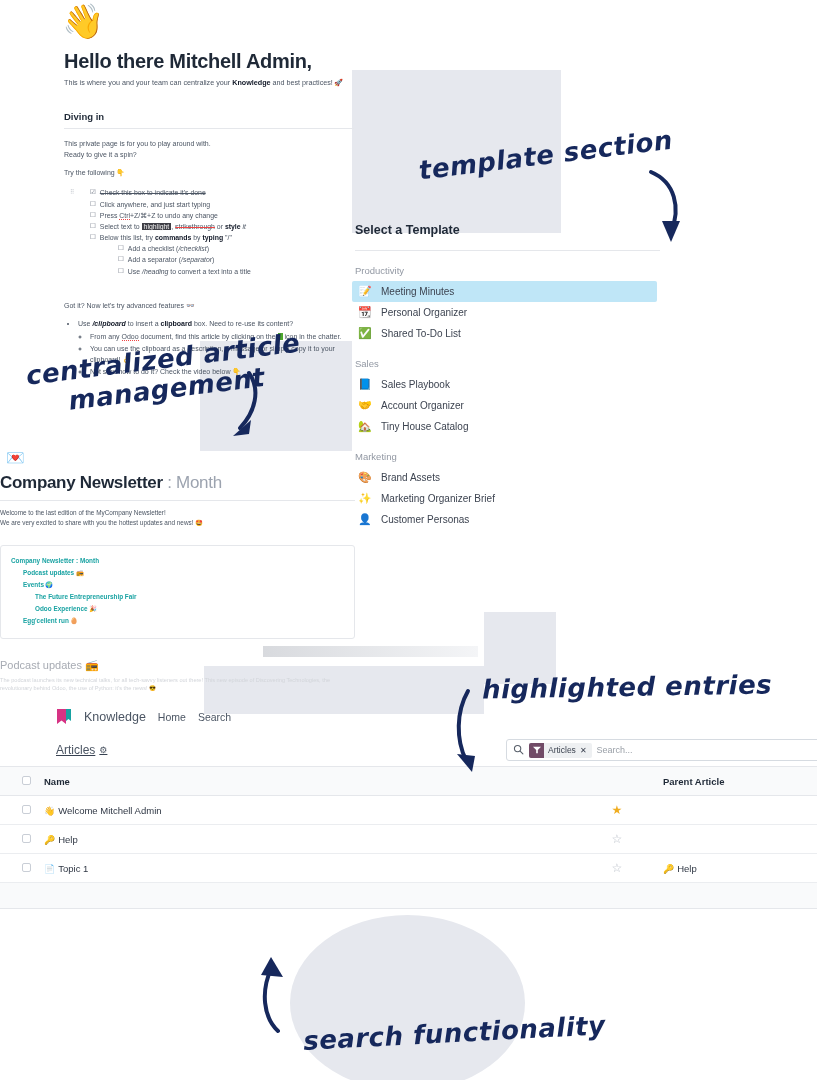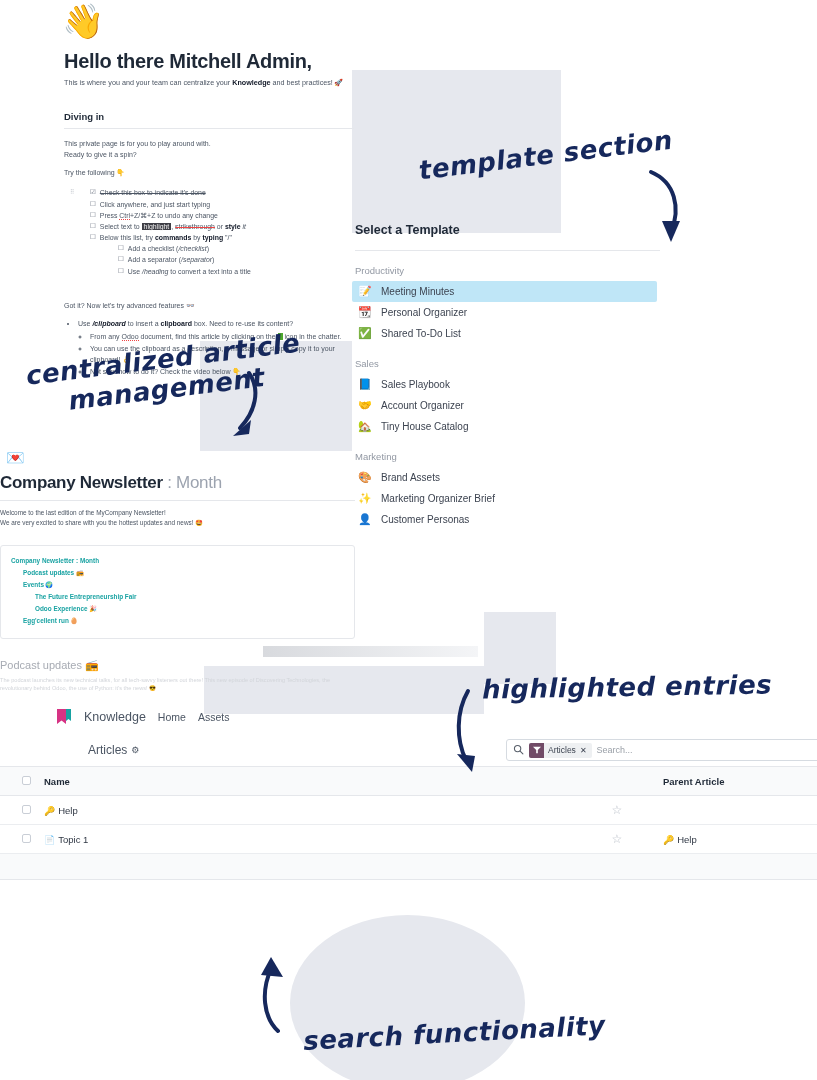--- a/index.html
+++ b/index.html
@@ -104,21 +104,21 @@
   .tpl-item.sel { background:#bfe6f7; width:305px; margin-left:-3px; padding-left:6px;}
   .tpl-item .em { font-size:11px; width:14px; text-align:center; }
 
   
   .kn { position:absolute; left:0px; top:700px; width:817px; }
   .kn-bar { display:flex; align-items:center; gap:12px; padding-left:56px; height:34px;}
   .kn-logo { width:16px; height:19px; position:relative; }
   .kn-name { font-size:12.5px; color:#4b5563; }
   .kn-link { font-size:10.5px; color:#4b5563; }
 
-  .kn-ctrl { display:flex; align-items:center; padding-left:88px; height:32px; position:relative;}
+  .kn-ctrl { display:flex; align-items:center; padding-left:56px; height:32px; position:relative;text-decoration:underline;}
   .kn-bcrumb { font-size:12px; color:#4b5563; }
   .kn-gear { font-size:9px; color:#4b5563; margin-left:4px; }
   .srch {
     position:absolute; left:506px; top:5px; width:330px; height:22px;
     border:1px solid #d6dbe1; border-radius:3px; background:#fff;
     display:flex; align-items:center; gap:5px; padding:0 6px;
     font-size:9px; color:#8a9099;
   }
   .srch .mag { color:#59606b; font-size:10px; }
   .facet {
@@ -312,21 +312,21 @@
 
     <div class="kn-bar">
       <span class="kn-logo">
         <svg width="16" height="19" viewBox="0 0 16 19">
           <path d="M1 1 h9 v15 l-4.5 -3.4 L1 16 Z" fill="#d63384"></path>
           <path d="M10 1 h5 v12 l-2.5 -1.9 L10 13 Z" fill="#17a2a2"></path>
         </svg>
       </span>
       <span class="kn-name">Knowledge</span>
       <span class="kn-link">Home</span>
-      <span class="kn-link">Assets</span>
+      <span class="kn-link">Search</span>
     </div>
 
     <div class="kn-ctrl">
       <span class="kn-bcrumb">Articles</span>
       <span class="kn-gear">⚙</span>
 
       <div class="srch">
         <span class="mag">
           <svg width="11" height="11" viewBox="0 0 16 16" fill="none" stroke="#59606b" stroke-width="1.6">
             <circle cx="6.7" cy="6.7" r="4.6"></circle>
@@ -351,20 +351,26 @@
         <tr>
           <th class="col-cb"><span class="cbx"></span></th>
           <th>Name</th>
           <th class="col-star"></th>
           <th class="col-parent">Parent Article</th>
         </tr>
       </thead>
       <tbody>
         <tr>
           <td class="col-cb"><span class="cbx"></span></td>
+          <td><span class="row-emoji">👋</span><span>Welcome Mitchell Admin</span></td>
+          <td class="col-star"><span class="star-on">★</span></td>
+          <td class="col-parent"></td>
+        </tr>
+        <tr>
+          <td class="col-cb"><span class="cbx"></span></td>
           <td><span class="row-emoji">🔑</span><span>Help</span></td>
           <td class="col-star"><span class="star-off">☆</span></td>
           <td class="col-parent"></td>
         </tr>
         <tr>
           <td class="col-cb"><span class="cbx"></span></td>
           <td><span class="row-emoji">📄</span><span>Topic 1</span></td>
           <td class="col-star"><span class="star-off">☆</span></td>
           <td class="col-parent"><span class="row-emoji">🔑</span><span>Help</span></td>
         </tr>

